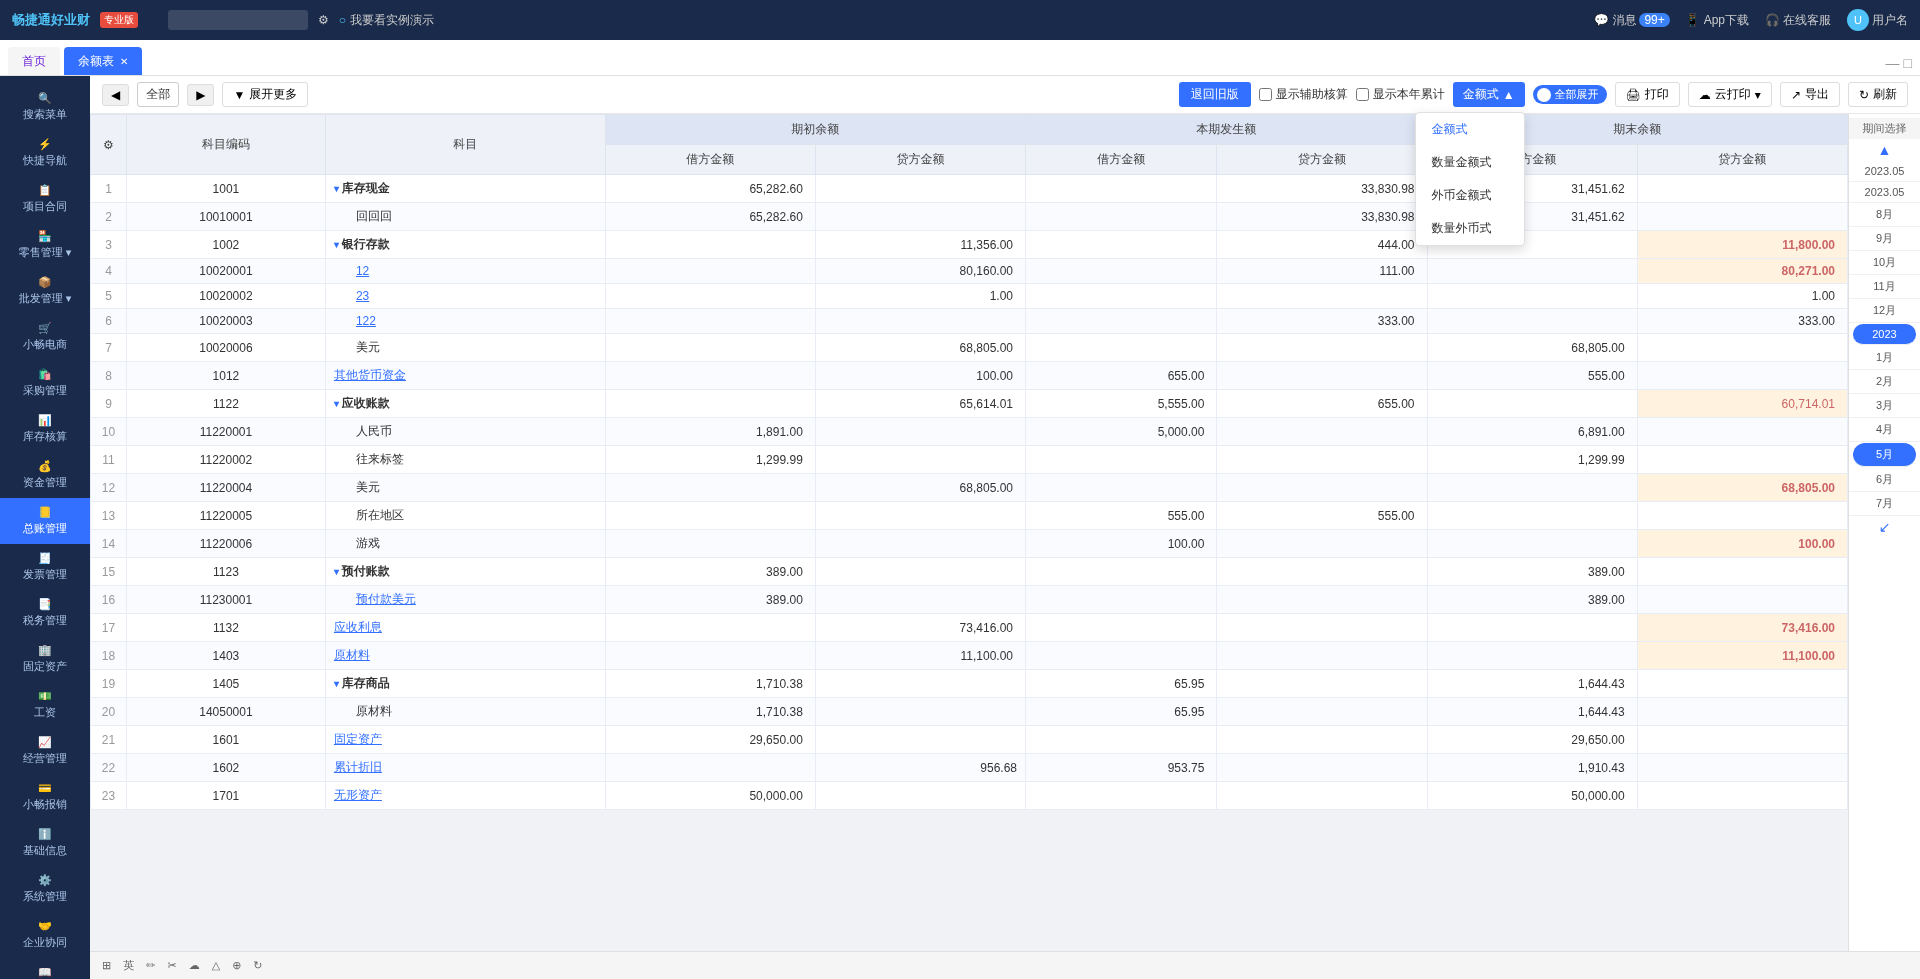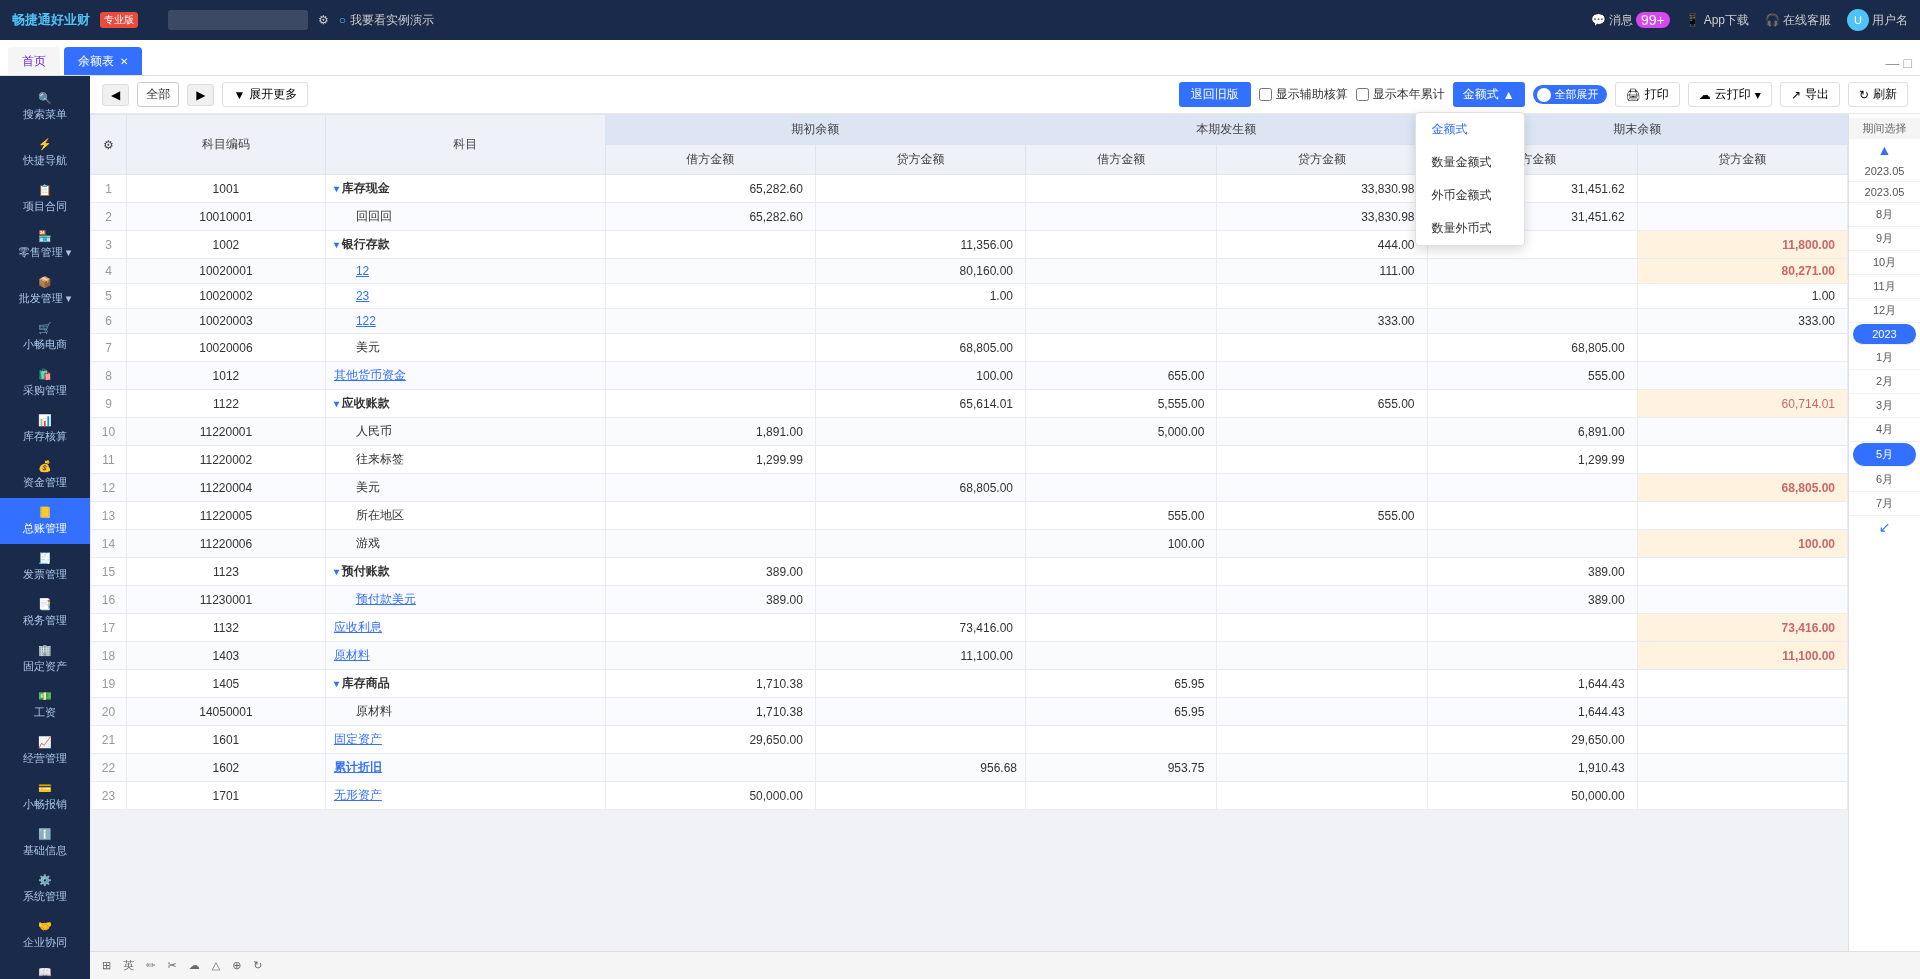--- a/index.html
+++ b/index.html
@@ -13,21 +13,21 @@
       align-items: center;
       padding: 16px 12px;
       color: #fff;
       justify-content: space-between;
     }
     .top-bar-left { display: flex; align-items: center; gap: 10px; }
     .app-logo { color: #4fc3f7; font-size: 13px; font-weight: bold; }
     .app-version { background: #e74c3c; color: #fff; font-size: 10px; padding: 1px 4px; border-radius: 3px; }
     .top-bar-search { background: rgba(255,255,255,0.15); border: none; border-radius: 3px; color: #fff; padding: 3px 8px; width: 140px; font-size: 12px; }
     .top-bar-right { display: flex; align-items: center; gap: 16px; font-size: 12px; color: #ccc; }
-    .badge-red { background: #d946ef; color: #fff; border-radius: 8px; padding: 0 5px; font-size: 14px; }
+    .badge-red { background: #3b82f6; color: #fff; border-radius: 8px; padding: 0 5px; font-size: 12px; }
 
     
     .tab-bar {
       height: 36px;
       background: #fff;
       display: flex;
       align-items: flex-end;
       padding: 0 8px;
       border-bottom: 1px solid #e0e0e0;
       gap: 4px;
@@ -679,21 +679,21 @@
                 <td style="text-align: right; padding-right: 12px;">29,650.00</td>
                 <td style="text-align: right; padding-right: 12px;"></td>
                 <td style="text-align: right; padding-right: 12px;"></td>
                 <td style="text-align: right; padding-right: 12px;"></td>
                 <td style="text-align: right; padding-right: 12px;">29,650.00</td>
                 <td style="text-align: right; padding-right: 12px;"></td>
               </tr>
               <tr>
                 <td style="text-align: center; color: rgb(153, 153, 153);">22</td>
                 <td style="text-align: center;">1602</td>
-                <td style="text-align: left; font-weight: bold;"><span style="text-decoration: underline; color: rgb(51, 112, 255); cursor: pointer;">累计折旧</span></td>
+                <td style="text-align: left;"><span style="text-decoration: underline; color: rgb(51, 112, 255); cursor: pointer;">累计折旧</span></td>
                 <td style="text-align: right; padding-right: 12px;"></td>
                 <td style="text-align: right; padding-right: 8px;">956.68</td>
                 <td style="text-align: right; padding-right: 12px;">953.75</td>
                 <td style="text-align: right; padding-right: 12px;"></td>
                 <td style="text-align: right; padding-right: 12px;">1,910.43</td>
                 <td style="text-align: right; padding-right: 12px;"></td>
               </tr>
               <tr>
                 <td style="text-align: center; color: rgb(153, 153, 153);">23</td>
                 <td style="text-align: center;">1701</td>

